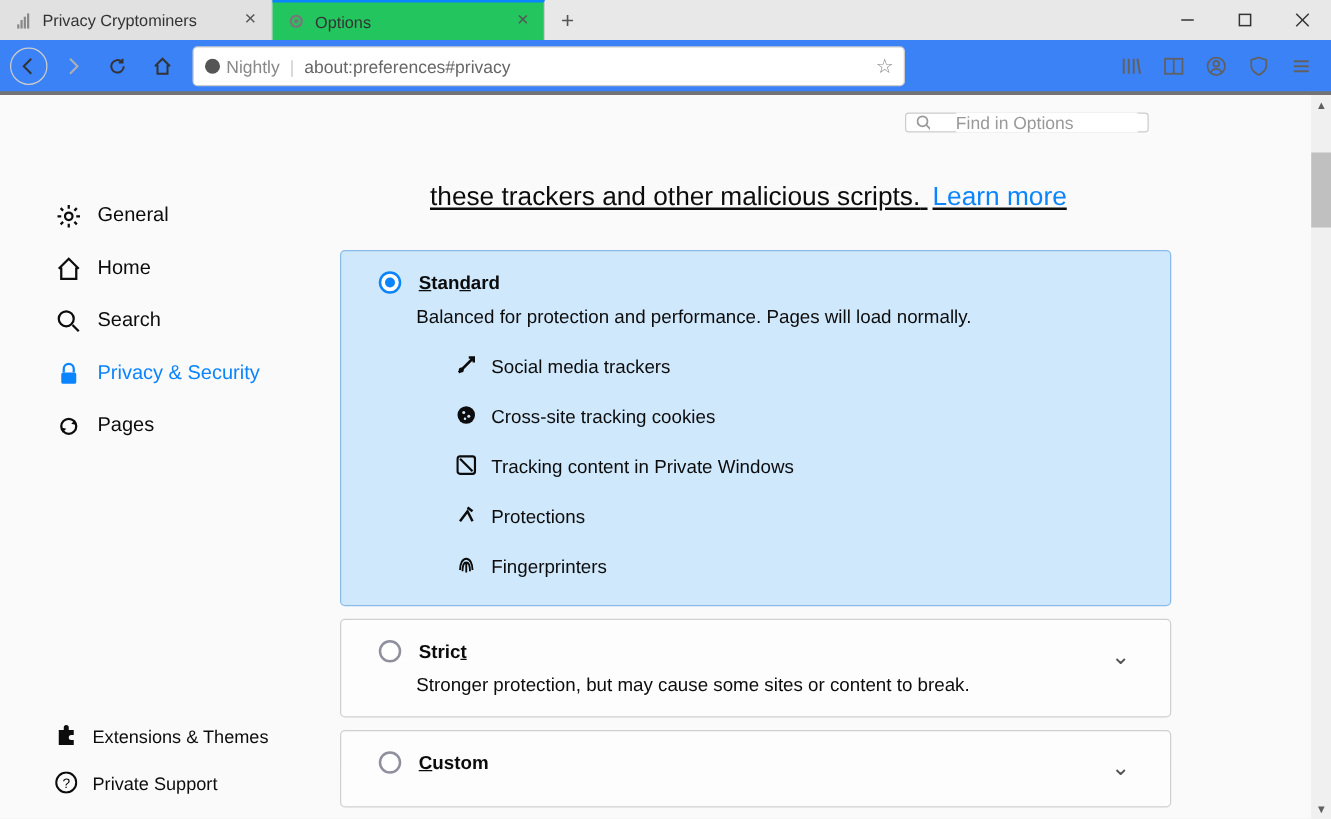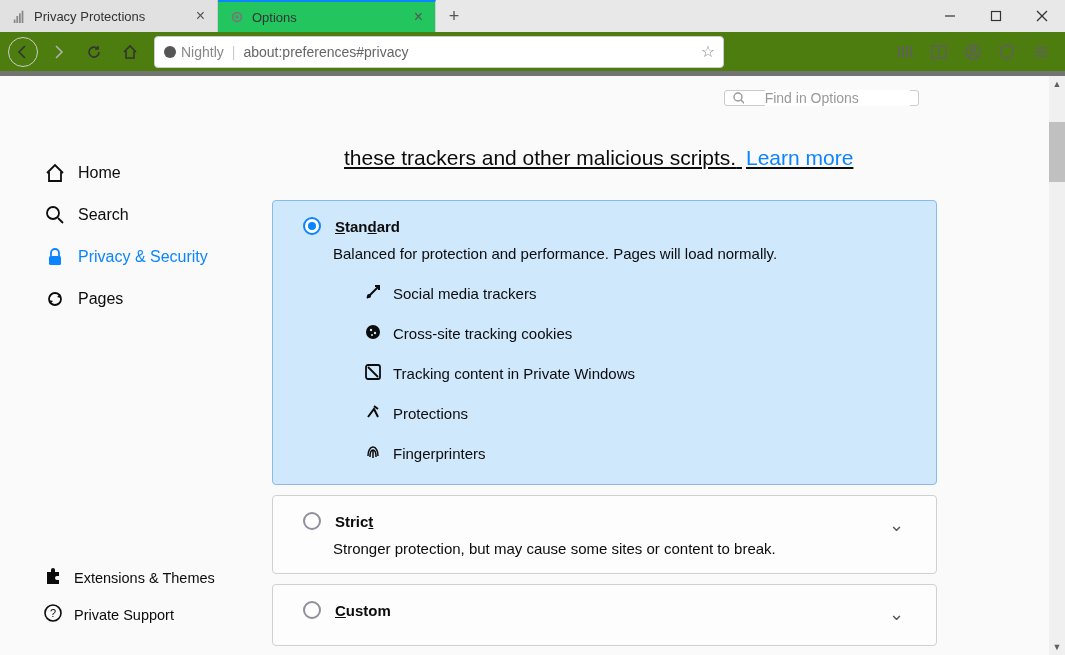--- a/index.html
+++ b/index.html
@@ -9,21 +9,21 @@
 .titlebar { height: 32px; background: #e8e8e8; display: flex; align-items: stretch; }
 .tab { display: flex; align-items: center; padding: 0 12px; min-width: 218px; background: #e1e1e1; border-right: 1px solid #ccc; position: relative; font-size: 13px; color: #333; gap: 8px; }
 .tab.active { background: #22c55e; border-top: 2px solid #0a84ff; }
 .tab-icon { width: 14px; height: 14px; display: inline-flex; align-items: center; justify-content: center; }
 .tab-close { margin-left: auto; font-size: 16px; color: #555; cursor: pointer; font-family: Arial; }
 .newtab { width: 36px; display: flex; align-items: center; justify-content: center; color: #555; font-size: 18px; }
 .window-controls { margin-left: auto; display: flex; }
 .window-controls div { width: 46px; display: flex; align-items: center; justify-content: center; color: #333; }
 
 
-.toolbar { height: 44px; background: #4d7c0f; display: flex; align-items: center; padding: 0 8px; gap: 4px; border-bottom: 5px solid #737373; }
+.toolbar { height: 44px; background: #3b82f6; display: flex; align-items: center; padding: 0 8px; gap: 4px; border-bottom: 3px solid #737373; }
 .nav-btn { width: 32px; height: 32px; display: flex; align-items: center; justify-content: center; border-radius: 4px; color: #606060; }
 .nav-btn.enabled { color: #333; }
 .nav-btn.back { border: 1px solid #ccc; border-radius: 50%; width: 30px; height: 30px; }
 .urlbar { flex: 1; height: 32px; background: #fff; border: 1px solid #ccc; border-radius: 4px; display: flex; align-items: center; padding: 0 8px; margin: 0 8px 0 4px; font-size: 14px; color: #555; gap: 8px; max-width: 570px; }
 .urlbar .identity { display: flex; align-items: center; gap: 4px; color: #888; font-size: 14px; }
 .urlbar .url { color: #666; }
 .urlbar .star { margin-left: auto; color: #888; font-size: 16px; }
 .toolbar-right { margin-left: auto; display: flex; gap: 2px; }
 .toolbar-icon { width: 32px; height: 32px; display: flex; align-items: center; justify-content: center; color: #606060; }
 
@@ -34,21 +34,21 @@
 .scroll-arrow { position: absolute; right: 0; width: 16px; height: 16px; display: flex; align-items: center; justify-content: center; font-size: 9px; color: #606060; }
 
 .search-options { position: absolute; top: 14px; right: 130px; width: 195px; height: 16px; border: 1px solid #ccc; border-radius: 3px; display: flex; align-items: center; padding: 0 8px; gap: 21px; color: #888; font-size: 14px; background: #fff; }
 .search-options input { border: none; outline: none; font-size: 14px; width: 100%; color: #333; }
 .search-options input::placeholder { color: #999; }
 
 .sidebar { position: absolute; left: 40px; top: 76px; width: 200px; }
 .sidebar-item { display: flex; align-items: center; gap: 12px; padding: 10px 4px; font-size: 16px; color: #0c0c0d; cursor: pointer; }
 .sidebar-item.active { color: #0a84ff; }
 .sidebar-item .sicon { width: 22px; height: 22px; display: flex; align-items: center; justify-content: center; }
-.sidebar-bottom { position: absolute; left: 40px; bottom: 22px; width: 210px; }
+.sidebar-bottom { position: absolute; left: 40px; bottom: 8px; width: 210px; }
 .sidebar-bottom .bitem { display: flex; align-items: center; gap: 12px; padding: 8px 4px; font-size: 14.5px; color: #0c0c0d; }
 
 .main { position: absolute; left: 272px; top: 70px; right: 112px; }
 .intro { color: #0c0c0d; font-size: 21px; margin-bottom: 30px; padding-left: 72px; text-decoration: underline; }
 .intro .lm { color: #0a84ff; cursor: pointer; margin-left: 4px; }
 
 .panel { border: 1px solid #d0d0d0; border-radius: 4px; padding: 16px 30px; margin-bottom: 10px; background: #fdfdfd; }
 .panel.selected { background: #cfe8fc; border-color: #8abbe8; }
 .panel-head { display: flex; align-items: center; gap: 14px; position: relative; }
 .panel-title { font-weight: 600; font-size: 15px; color: #0c0c0d; }
@@ -67,21 +67,21 @@
 <div class="titlebar">
   <div class="tab">
     <span class="tab-icon">
       <svg width="14" height="14" viewBox="0 0 16 16">
           <rect x="2" y="12" width="2" height="4" fill="#888"></rect>
           <rect x="5" y="8" width="2" height="8" fill="#888"></rect>
           <rect x="8" y="5" width="2" height="11" fill="#888"></rect>
           <rect x="11" y="2" width="2" height="14" fill="#888"></rect>
         </svg>
     </span>
-    <span>Privacy Protections</span>
+    <span>Privacy Cryptominers</span>
     <span class="tab-close">×</span>
   </div>
   <div class="tab active">
     <span class="tab-icon">
       <svg width="14" height="14" viewBox="0 0 16 16">
           <circle cx="8" cy="8" r="5" fill="none" stroke="#777" stroke-width="2"></circle>
           <circle cx="8" cy="8" r="2" fill="#777"></circle>
         </svg>
     </span>
     <span>Options</span>
@@ -179,20 +179,29 @@
 
   <div class="search-options">
     <svg width="13" height="13">
         <circle cx="5" cy="5" r="4" fill="none" stroke="#999" stroke-width="1.4"></circle>
         <line x1="8" y1="8" x2="12" y2="12" stroke="#999" stroke-width="1.4"></line>
       </svg>
     <input placeholder="Find in Options" style="">
   </div>
 
   <div class="sidebar">
+    <div class="sidebar-item">
+      <span class="sicon">
+          <svg width="20" height="20" viewBox="0 0 20 20">
+            <circle cx="10" cy="10" r="3" fill="none" stroke="#0c0c0d" stroke-width="1.8"></circle>
+            <path d="M10 1v3M10 16v3M1 10h3M16 10h3M3.5 3.5l2 2M14.5 14.5l2 2M16.5 3.5l-2 2M5.5 14.5l-2 2" stroke="#0c0c0d" stroke-width="1.8"></path>
+          </svg>
+        </span>
+      <span>General</span>
+    </div>
     <div class="sidebar-item">
       <span class="sicon">
           <svg width="20" height="20" viewBox="0 0 20 20">
             <path d="M2 10 L10 2 L18 10 M4 9 V18 H16 V9" fill="none" stroke="#0c0c0d" stroke-width="1.8"></path>
           </svg>
         </span>
       <span>Home</span>
     </div>
     <div class="sidebar-item">
       <span class="sicon">

